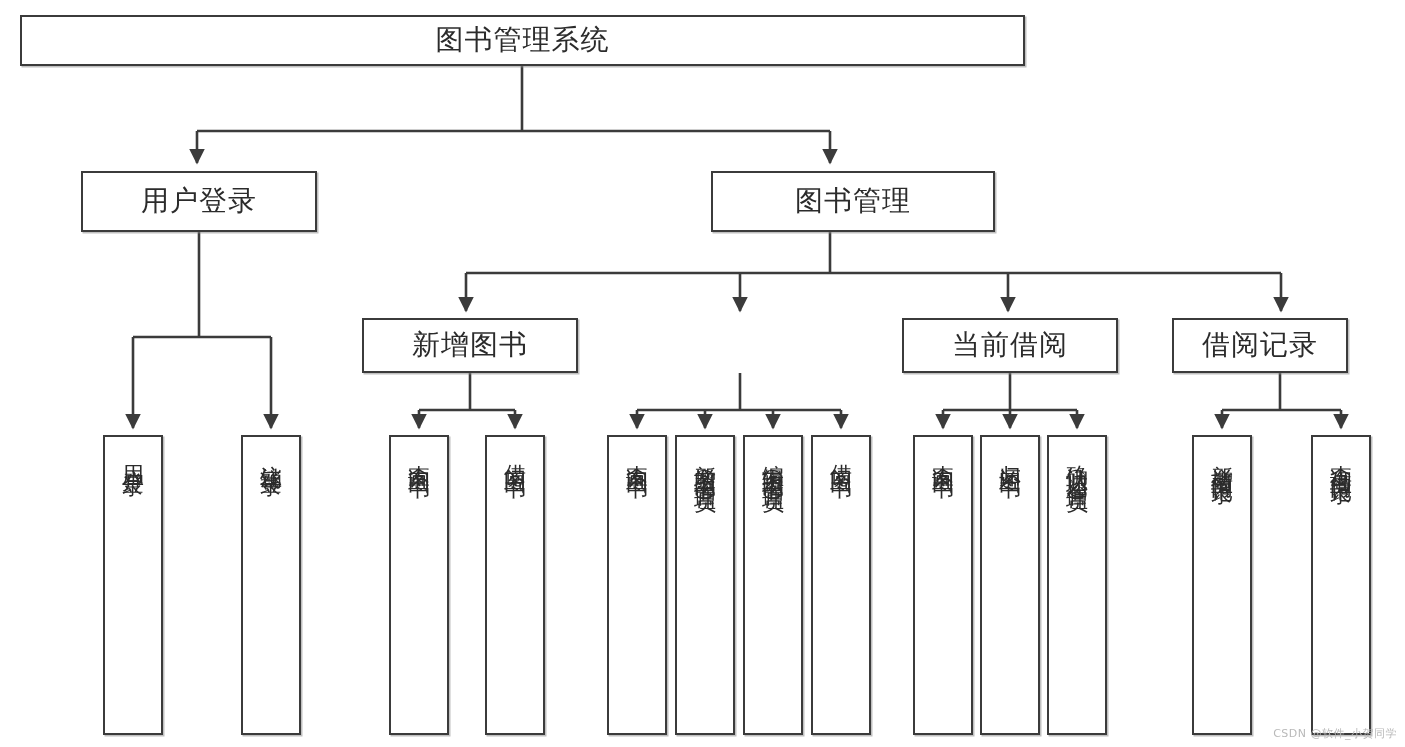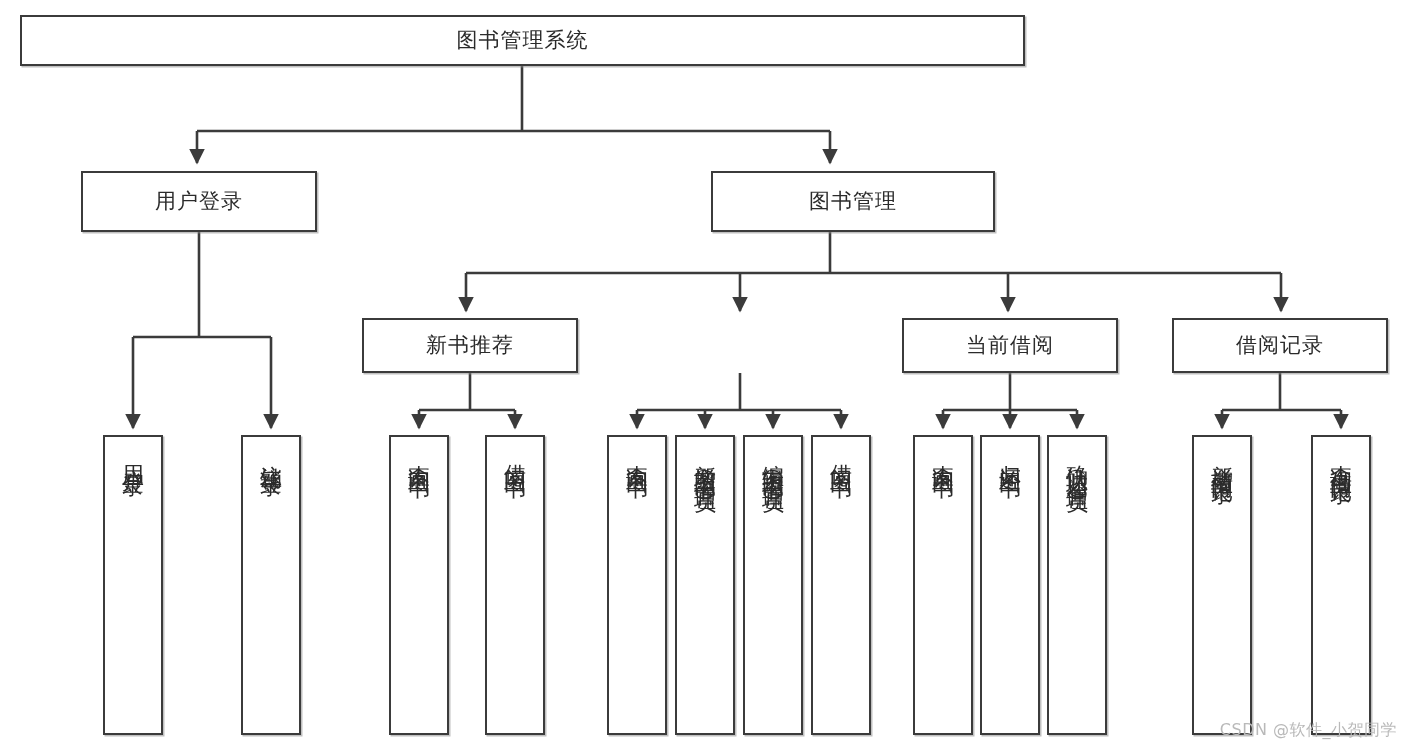--- a/index.html
+++ b/index.html
@@ -27,21 +27,21 @@
     box-sizing: border-box;
     background: #ffffff;
     border: 2.5px solid #3b3b3b;
     box-shadow: 1.5px 1.5px 0 rgba(140,140,140,0.55);
     display: flex;
     align-items: center;
     justify-content: center;
     z-index: 3;
   }
   .node-label {
-    font-size: 21px;
+    font-size: 28px;
     color: #2b2b2b;
     letter-spacing: 1px;
     line-height: 1.15;
     white-space: nowrap;
     text-align: center;
   }
   .node-box.leaf {
     padding: 10px 0 0 0;
     align-items: flex-start;
     justify-content: center;
@@ -51,21 +51,21 @@
     text-orientation: upright;
     font-size: 22px;
     letter-spacing: 4px;
     white-space: normal;
     line-height: 1;
   }
   .watermark {
     position: absolute;
     right: 8px;
     bottom: 6px;
-    font-size: 16px;
+    font-size: 11px;
     color: #b9b9b9;
     letter-spacing: 0.5px;
     z-index: 5;
     white-space: nowrap;
     font-family: "DejaVu Sans", "Liberation Sans", sans-serif;
   }
 </style>
 </head>
 <body>
 
@@ -126,26 +126,26 @@
   </div>
 
   <div class="node-box" style="left:81px; top:171px; width:236px; height:61px;">
     <span class="node-label">用户登录</span>
   </div>
   <div class="node-box" style="left:711px; top:171px; width:284px; height:61px;">
     <span class="node-label">图书管理</span>
   </div>
 
   <div class="node-box" style="left:362px; top:318px; width:216px; height:55px;">
-    <span class="node-label">新书推荐</span>
+    <span class="node-label">新增图书</span>
   </div>
   <div class="node-box" style="left:902px; top:318px; width:216px; height:55px;align-items:center;">
     <span class="node-label">当前借阅</span>
   </div>
-  <div class="node-box" style="left:1172px; top:318px; width:216px; height:55px;">
+  <div class="node-box" style="left:1172px; top:318px; width:176px; height:55px;">
     <span class="node-label">借阅记录</span>
   </div>
 
   <div class="node-box leaf" style="left:103px; top:435px; width:60px; height:300px;">
     <span class="node-label">用户登录</span>
   </div>
   <div class="node-box leaf" style="left:241px; top:435px; width:60px; height:300px;">
     <span class="node-label">注销登录</span>
   </div>
 

